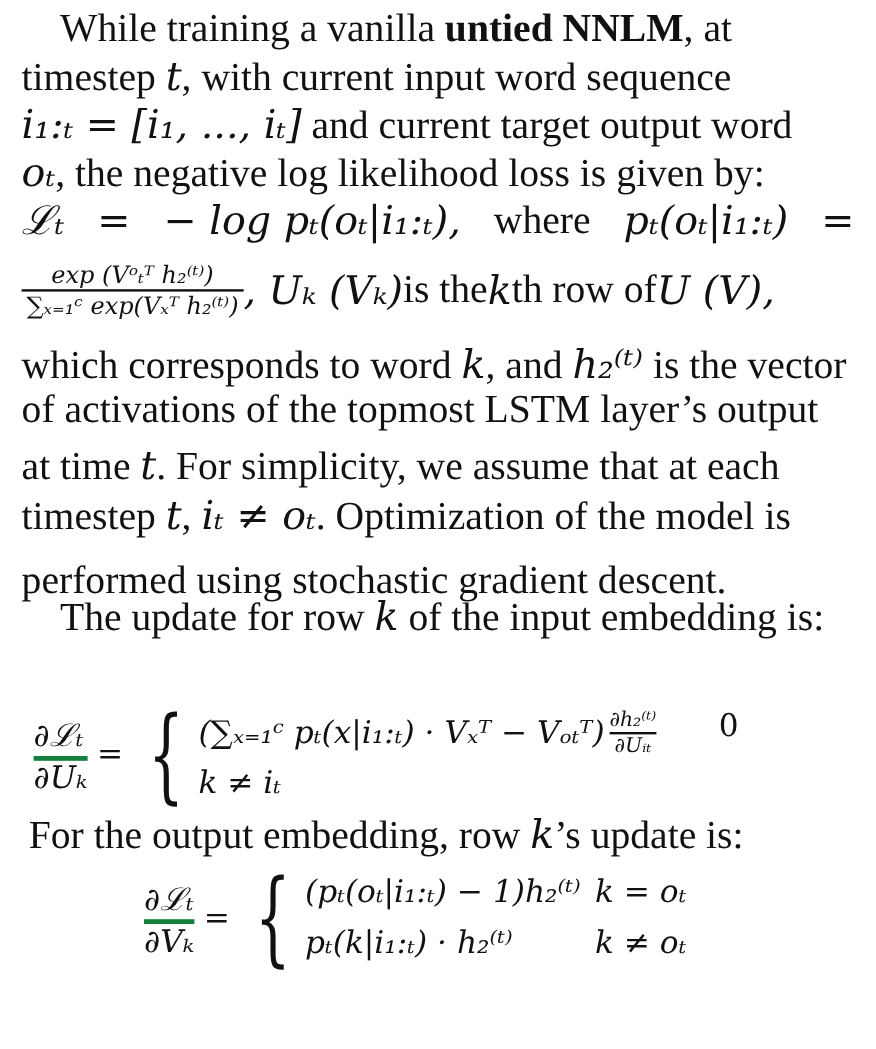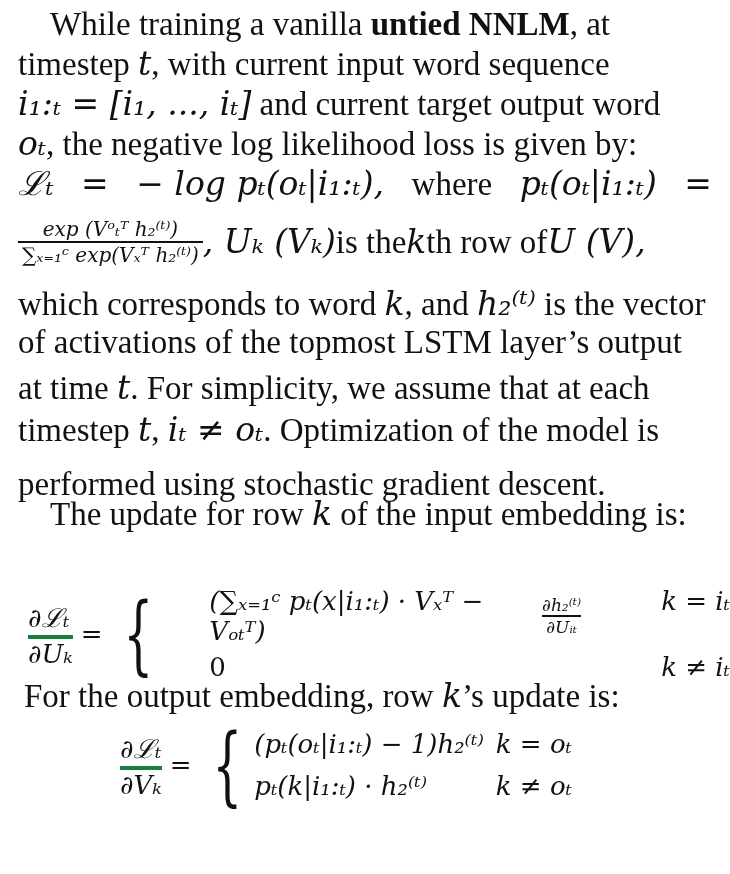--- a/index.html
+++ b/index.html
@@ -90,29 +90,28 @@
     <span>The update for row </span><span class="m">k</span><span> of the input embedding is:</span>
   </div>
 
   <div class="eq" style="left:28px; top:586px; display:flex; align-items:center;">
     <span class="bigfrac m">
       <span>∂ℒₜ</span>
       <span class="den">∂Uₖ</span>
     </span>
     <span style="margin:0 8px;">=</span>
     <span class="brace">{</span>
-    <span class="cases m" style="column-gap:76px;margin-left:44px;">
+    <span class="cases m" style="column-gap:48px;">
       <span style="display:flex; align-items:center;">
         <span>(∑ₓ₌₁ᶜ pₜ(x|i₁:ₜ) · Vₓᵀ − Vₒₜᵀ)</span>
         <span class="frac" style="font-size:17px; line-height:20px;">
           <span class="num">∂h₂⁽ᵗ⁾</span>
           <span class="den">∂Uᵢₜ</span>
         </span>
       </span>
-      <span>k = iₜ</span>
       <span class="mr">0</span>
       <span>k ≠ iₜ</span>
     </span>
   </div>
 
   <div class="line" style="top:676px; padding-left:6px; width:688px;">
     <span>For the output embedding, row </span><span class="m">k</span><span>’s update is:</span>
   </div>
 
   <div class="eq" style="left:120px; top:722px; display:flex; align-items:center;">

